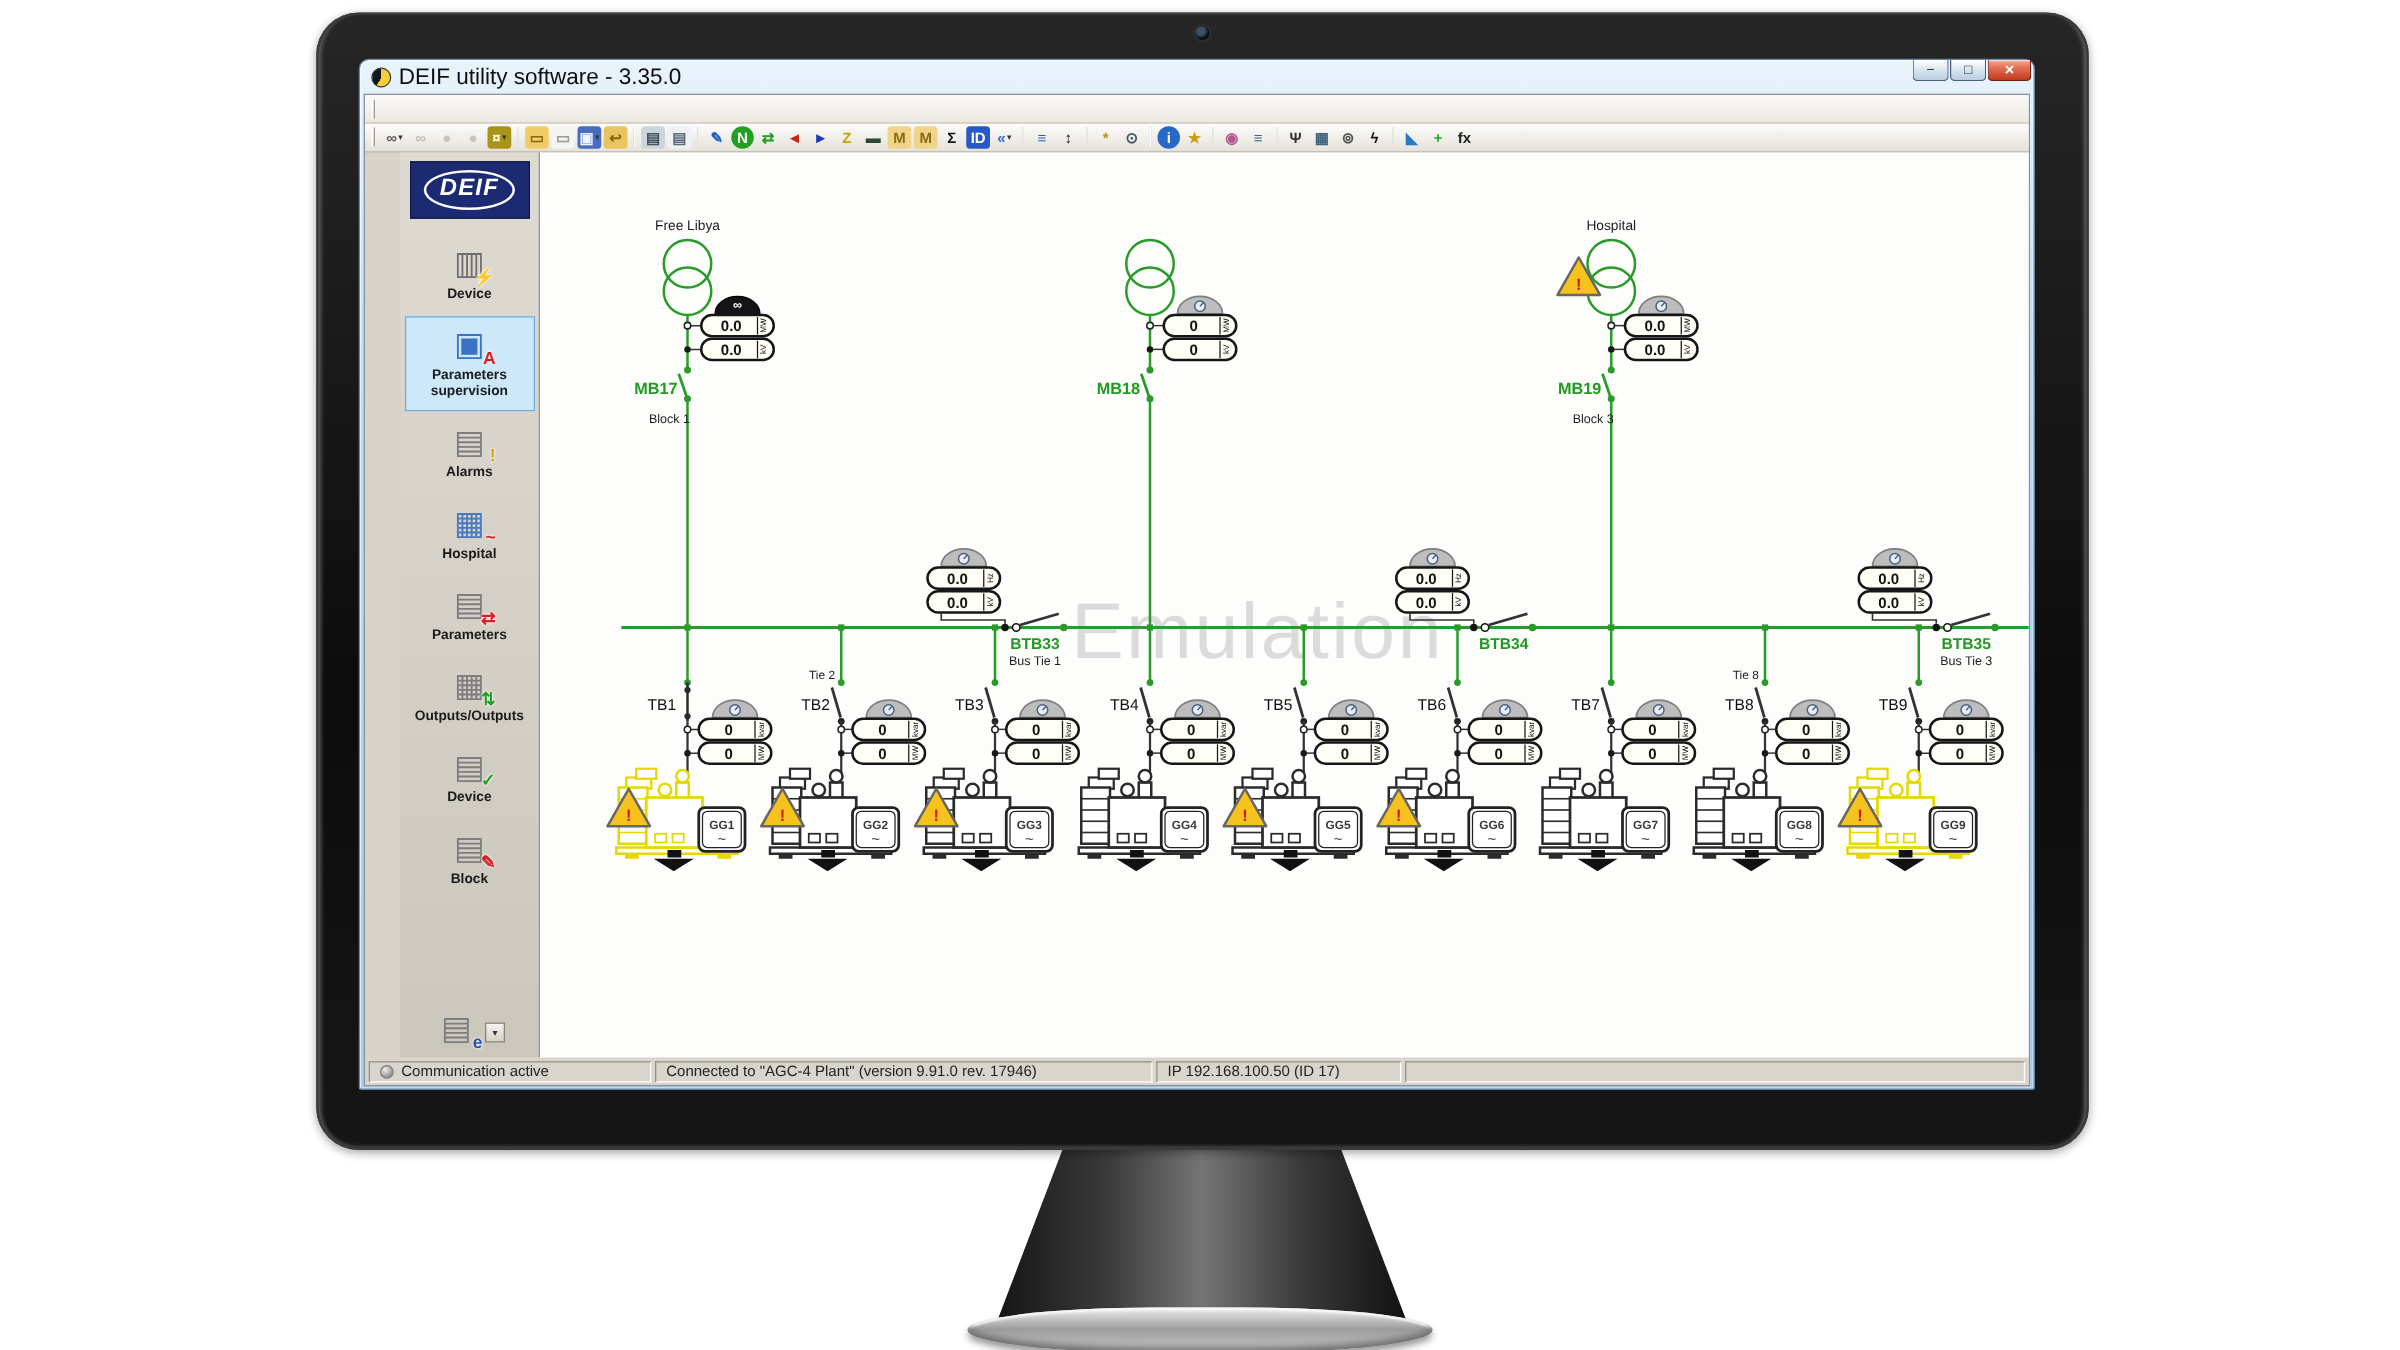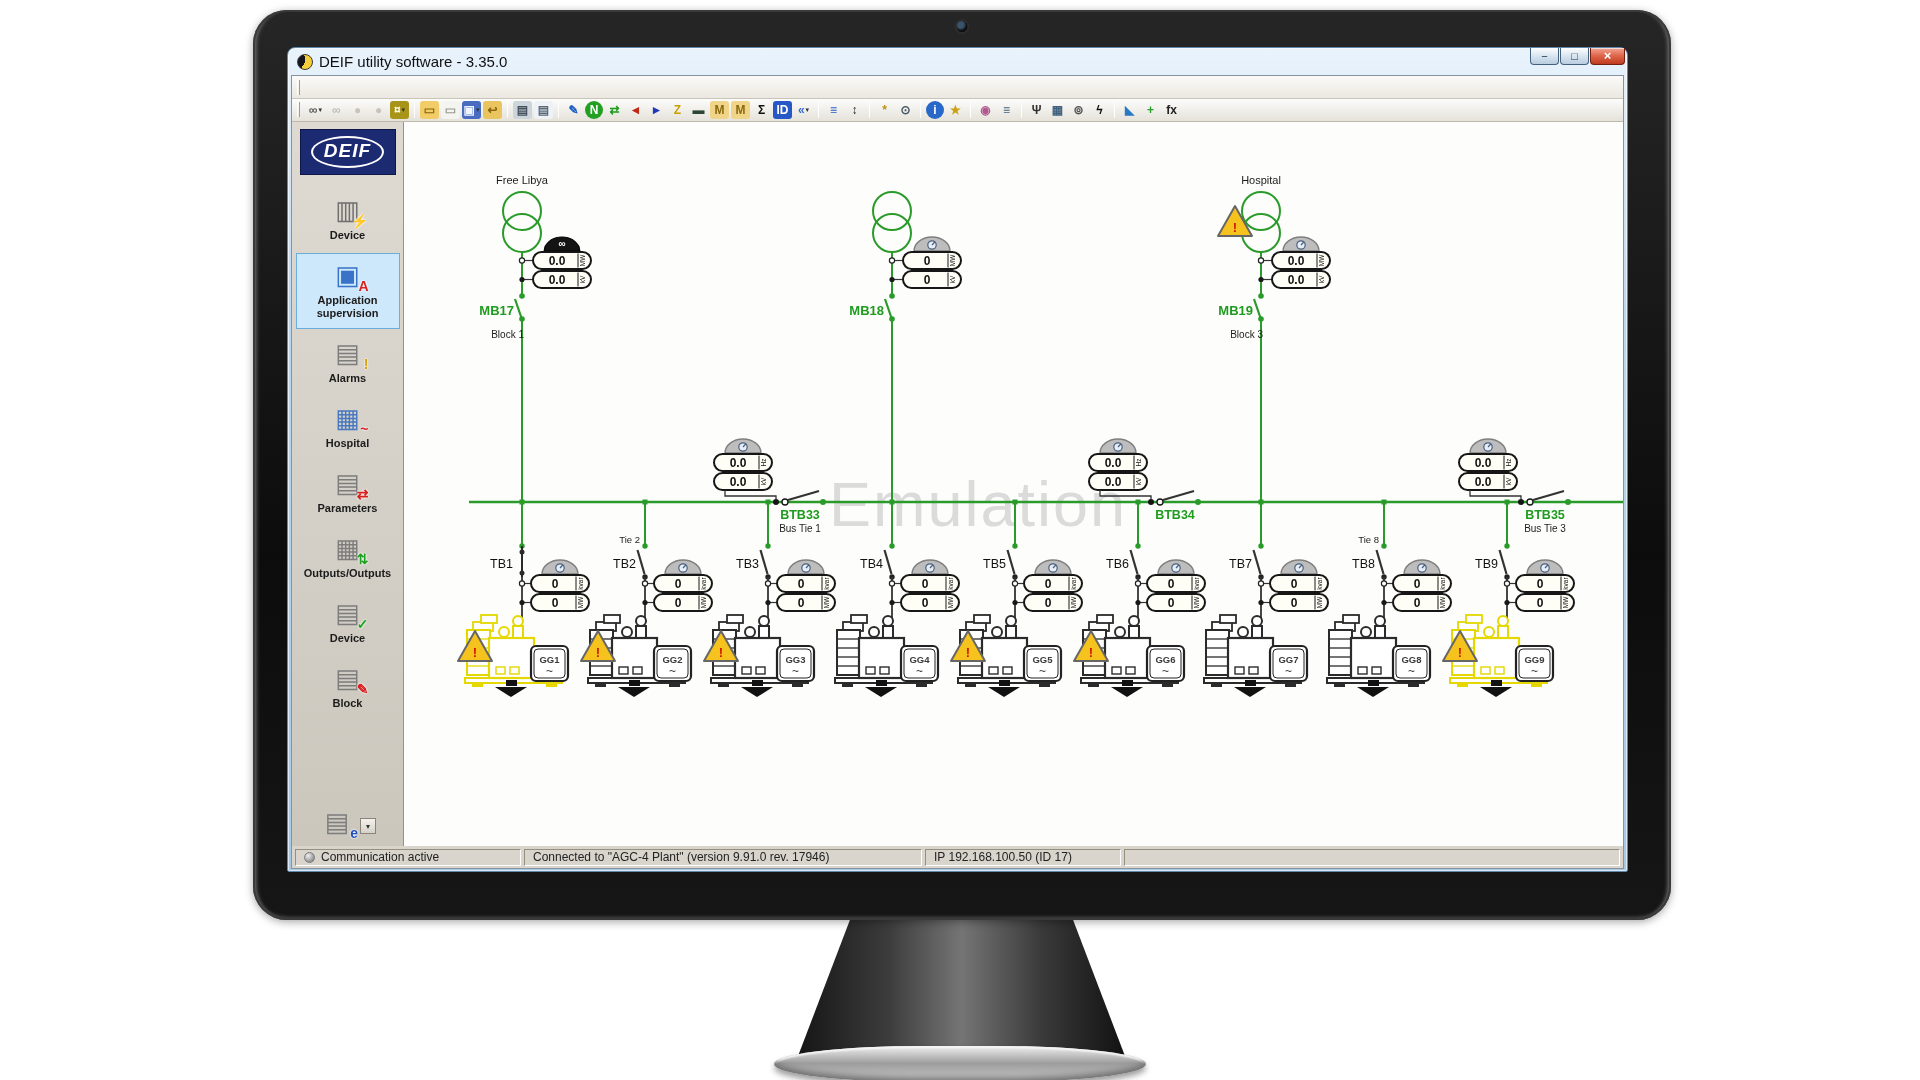--- a/index.html
+++ b/index.html
@@ -23,21 +23,21 @@
       border:2px solid #2d2d2d;}
   
   .window{position:absolute;left:287px;top:47px;width:1341px;height:825px;
       border-radius:8px 8px 2px 2px;
       background:linear-gradient(#e9f3fc,#bdd7ee 32%,#a7c8e5);
       border:1px solid #5f87aa;box-shadow:inset 0 0 0 1px rgba(255,255,255,.6);}
   .titlebar{height:27px;display:flex;align-items:center;gap:6px;padding:0 2px 0 9px;}
   .title-icon{width:16px;height:16px;border-radius:50%;
       background:conic-gradient(from 210deg,#15151c 0 145deg,#f5ce3a 145deg 360deg);
       border:1px solid #3a3a3a;flex:0 0 auto;}
-  .title-text{font-size:15px;color:#101010;text-align:right;}
+  .title-text{font-size:18px;color:#101010;text-align:right;}
   .caption{margin-left:auto;display:flex;gap:1px;align-self:flex-start;}
   .cap{width:29px;height:17px;border:1px solid #44617e;border-top:none;border-radius:0 0 4px 4px;
       background:linear-gradient(#ffffff,#dce7f1 45%,#b9cde0);display:flex;align-items:center;
       justify-content:center;font-size:11px;line-height:10px;color:#16324a;
       box-shadow:inset 0 1px 0 #fff;cursor:default;}
   .cap.close{width:35px;background:linear-gradient(#f4a793,#e06a4e 45%,#bf3a1e);
       border-color:#741f10;color:#fff;font-size:13px;font-weight:bold;
       box-shadow:inset 0 1px 0 rgba(255,255,255,.6);}
   .client{margin:0 3px 3px;height:794px;display:flex;flex-direction:column;
       background:#d7d3ca;border:1px solid #87939e;}
@@ -49,21 +49,21 @@
   .toolbar{height:23px;display:flex;align-items:center;gap:2px;padding:1px 2px 2px 4px;
       background:linear-gradient(#fcfcfb,#e5e2da);border-bottom:1px solid #bdb9ae;}
   .tb-icon{min-width:19px;height:18px;padding:0 1px;display:flex;align-items:center;
       justify-content:center;font-size:12px;font-weight:bold;
       color:var(--fg,#555);background:var(--bg,transparent);border-radius:3px;}
   .tb-icon.round{border-radius:50%;min-width:18px;}
   .tb-caret{font-size:7px;color:#333;margin-left:1px;font-weight:normal;}
   .tb-sep{width:1px;height:16px;background:#a39e93;border-right:1px solid #fff;margin:0 3px;}
   .grayed{opacity:.45;}
   
-  .content{flex:1;display:flex;min-height:0;}
+  .content{flex:1;display:flex;min-height:0;margin-left:28px;}
   .sidebar{width:112px;background:linear-gradient(#dedad2,#ccc7bd);border-right:1px solid #979287;
       display:flex;flex-direction:column;align-items:center;overflow:hidden;}
   .side-logo{width:96px;height:46px;margin:7px 0 12px;background:#1c2a72;border:1px solid #0d1848;
       display:flex;align-items:center;justify-content:center;}
   .logo-ellipse{border:2.5px solid #fff;border-radius:50%;padding:2px 11px 4px;color:#fff;
       font-weight:bold;font-style:italic;font-size:19px;letter-spacing:1px;}
   .side-item{width:104px;padding:6px 2px 8px;margin:1px 0;display:flex;flex-direction:column;
       align-items:center;gap:3px;border:1px solid transparent;cursor:default;}
   .side-item.selected{background:#cde7fb;border-color:#6aaede;}
   .side-icon{width:36px;height:31px;position:relative;flex:0 0 auto;}
@@ -260,21 +260,21 @@
       <span class="g1">▥</span>
       <span class="g2">⚡</span>
     </span>
     <span class="side-label">Device</span>
   </div>
               <div class="side-item selected" style="--c1: #3a72c8; --c2: #d82020;">
     <span class="side-icon">
       <span class="g1">▣</span>
       <span class="g2">A</span>
     </span>
-    <span class="side-label">Application supervision</span>
+    <span class="side-label">Parameters supervision</span>
   </div>
               <div class="side-item" style="--c1: #7d7d7d; --c2: #d8a000;">
     <span class="side-icon">
       <span class="g1">▤</span>
       <span class="g2">!</span>
     </span>
     <span class="side-label">Alarms</span>
   </div>
               <div class="side-item" style="--c1: #4878c0; --c2: #d82020;">
     <span class="side-icon">

